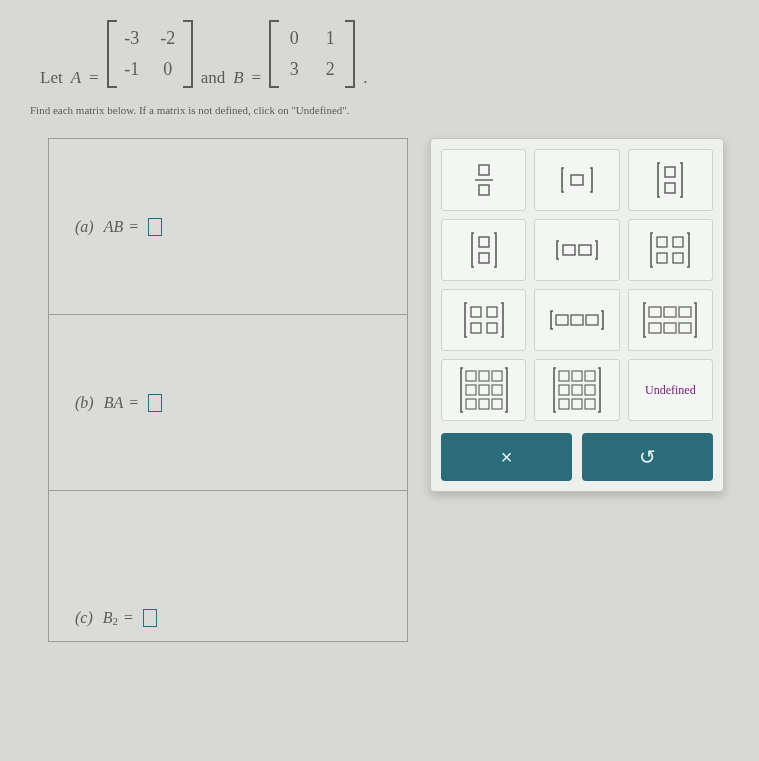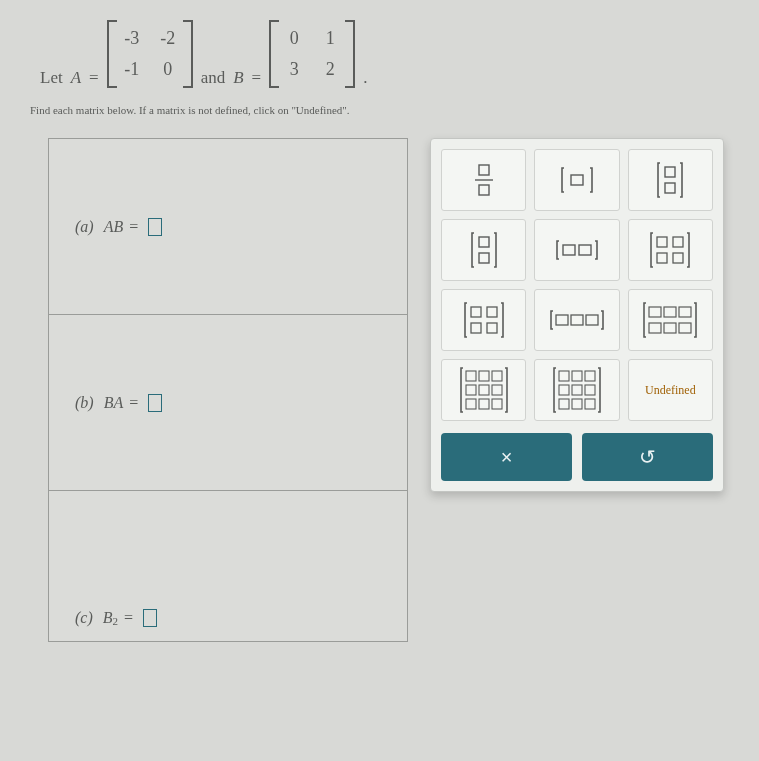--- a/index.html
+++ b/index.html
@@ -105,21 +105,21 @@
       border: 1px solid #d0d2cf;
       border-radius: 3px;
       display: flex;
       align-items: center;
       justify-content: center;
       cursor: pointer;
       color: #5a5c5a;
     }
     .pal-undef {
       font-size: 12px;
-      color: #a16207;
+      color: #701a75;
     }
     .action-row {
       display: grid;
       grid-template-columns: 1fr 1fr;
       gap: 10px;
     }
     .action-btn {
       height: 48px;
       background: #2a6c7a;
       border: none;

